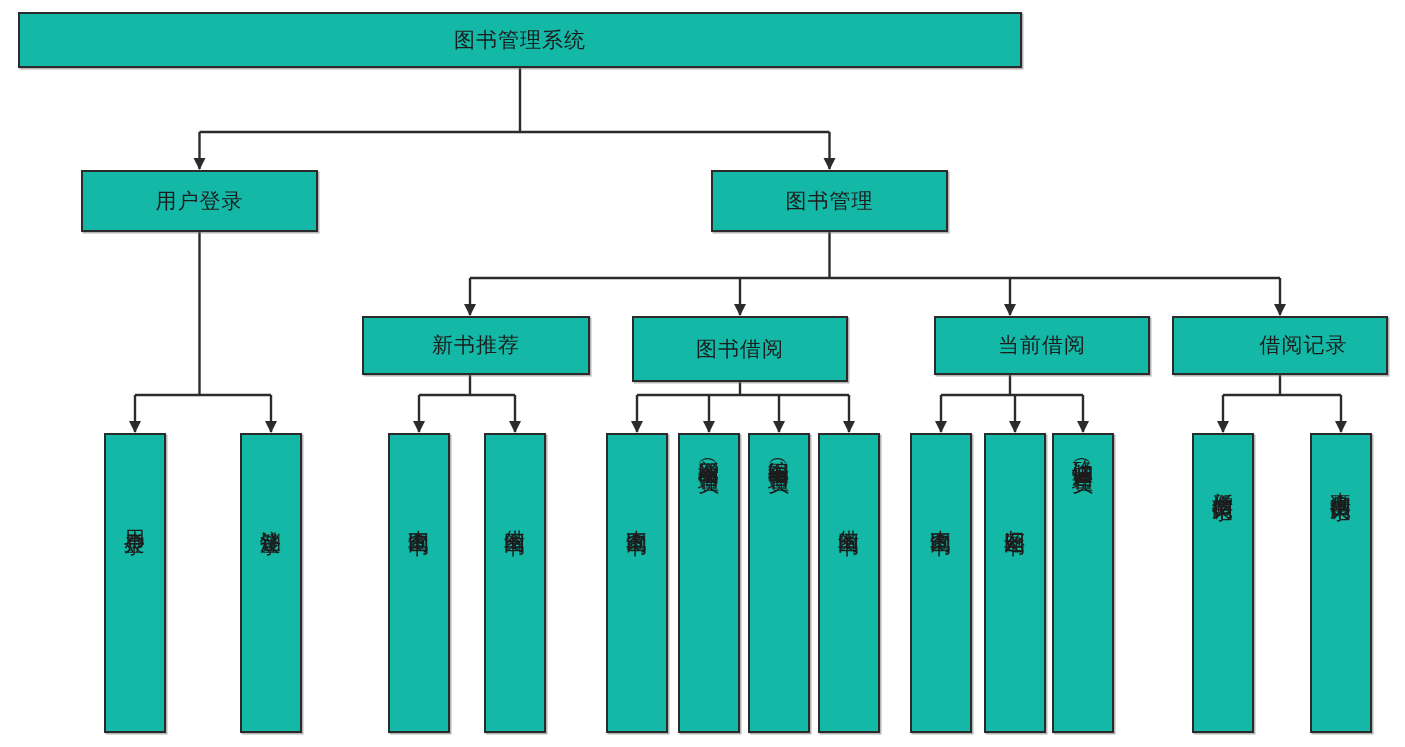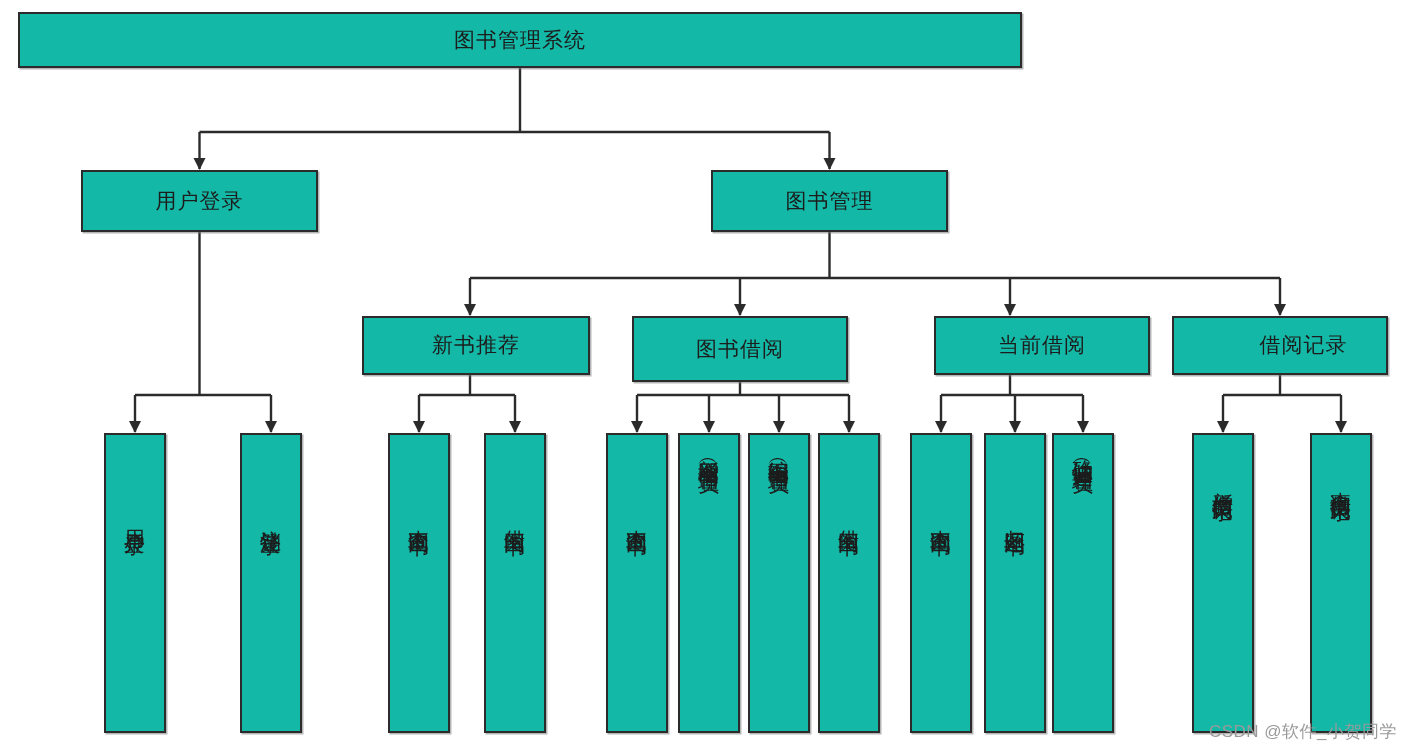--- a/index.html
+++ b/index.html
@@ -180,14 +180,13 @@
         <span class="label">确认归还（管理员）</span>
       </div>
       <div class="node leaf lower" style="left: 1192px; top: 433px; width: 62px; height: 300px;">
         <span class="label">新增借阅记录</span>
       </div>
       <div class="node leaf lower" style="left: 1310px; top: 433px; width: 62px; height: 300px;">
         <span class="label">查询借阅记录</span>
       </div>
     </div>
 
-  <div class="watermark">CSDN @软件_小贺同学</div>
 </div>
 
 </body></html>

